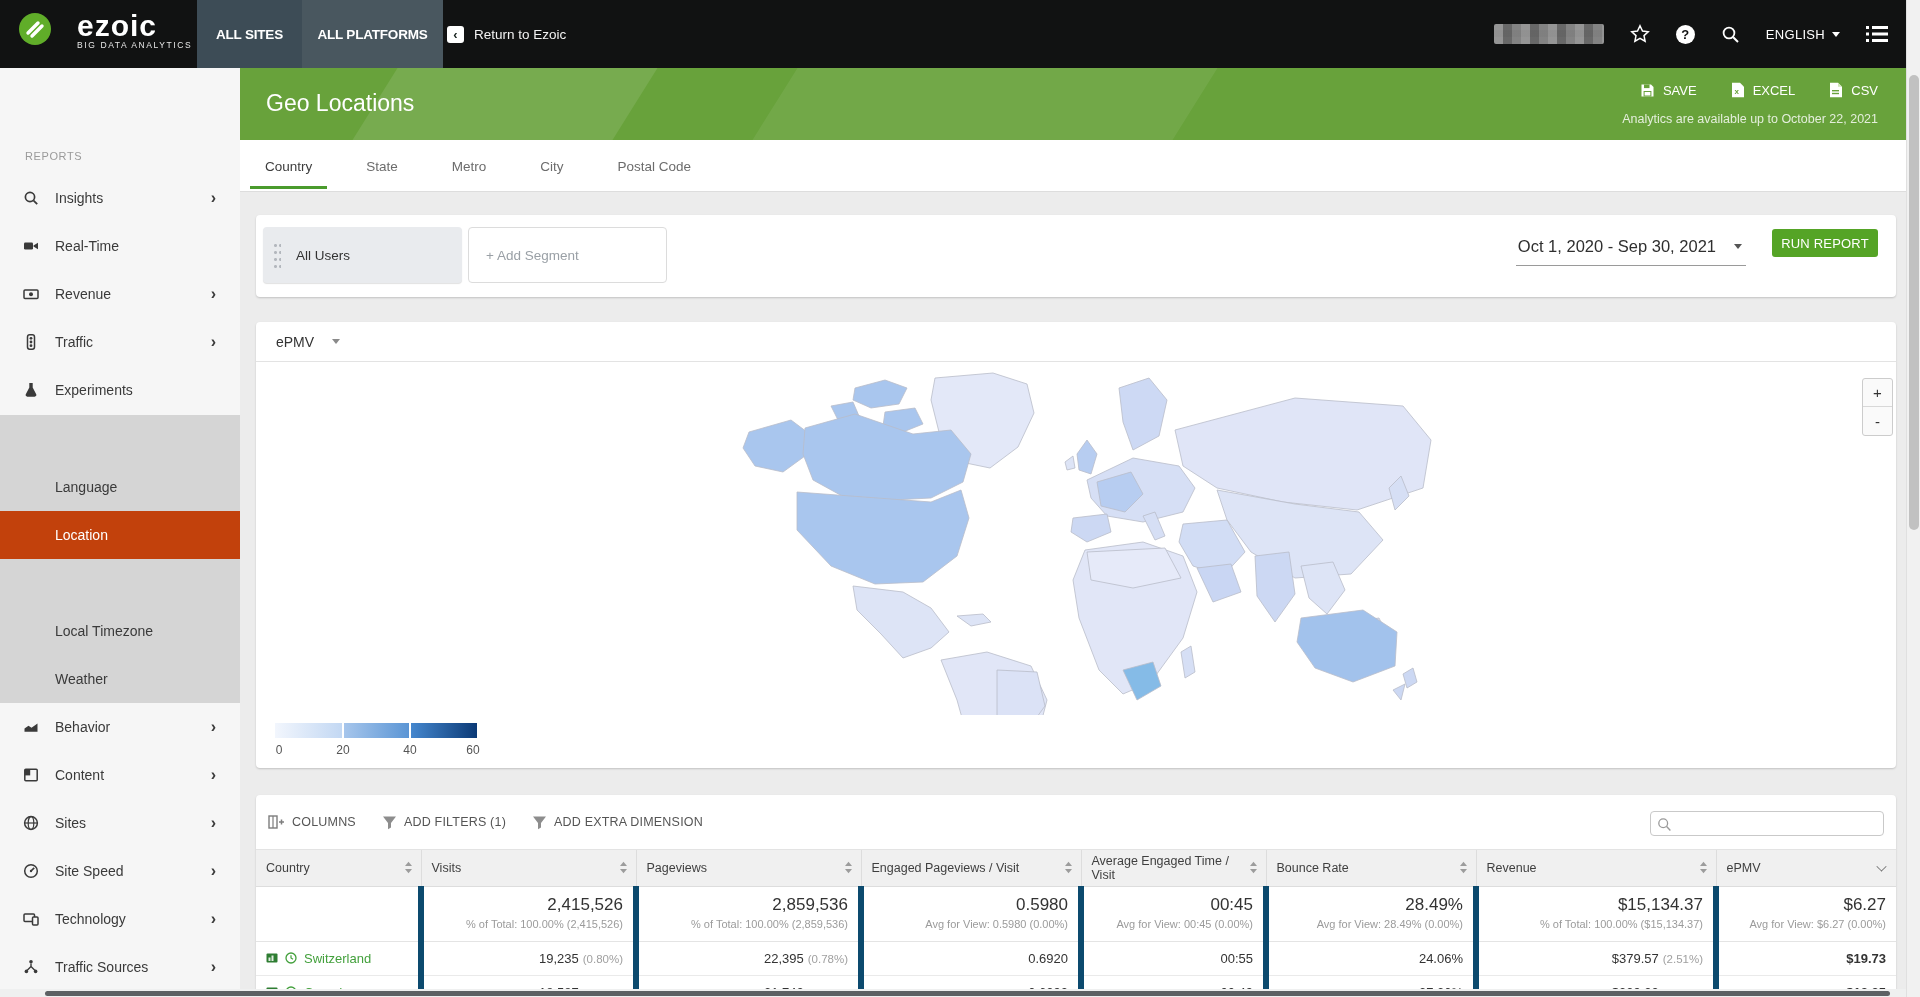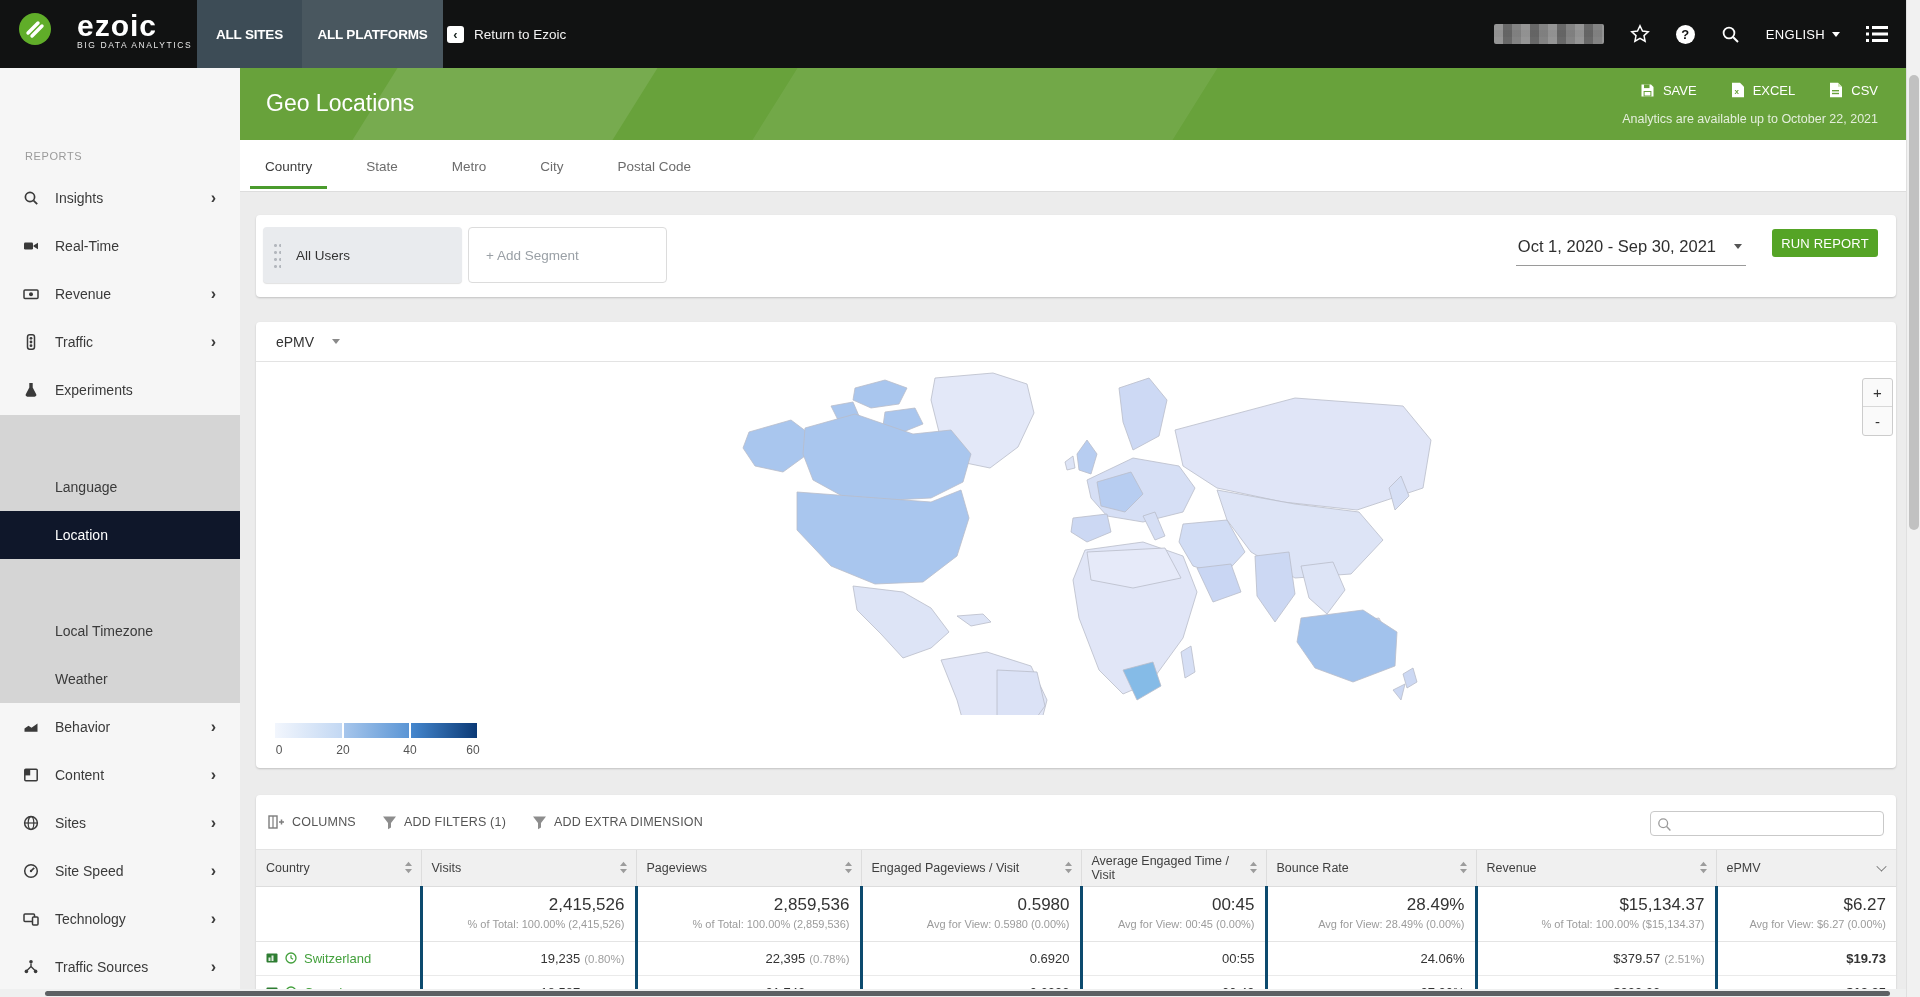--- a/index.html
+++ b/index.html
@@ -34,21 +34,21 @@
 
   
   .sidebar { position:absolute; left:0; top:68px; width:240px; height:929px; background:#f6f6f6; z-index:20; overflow:hidden; }
   .side-section { position:absolute; left:25px; top:82px; font-size:11px; letter-spacing:0.6px; color:#9a9a9a; }
   .nav-item { position:absolute; left:0; width:240px; height:48px; display:flex; align-items:center; cursor:pointer; }
   .nav-ico { position:absolute; left:23px; width:16px; height:16px; display:flex; }
   .nav-label { position:absolute; left:55px; font-size:14px; color:#3a3a3a; }
   .nav-chev { position:absolute; right:24px; color:#3a3a3a; font-size:16px; font-weight:bold; line-height:14px; }
   .nav-chev.down { transform:rotate(90deg); }
   .grp { background:#d5d5d5; }
-  .nav-item.active { background:#0f172a; }
+  .nav-item.active { background:#c2410c; }
   .nav-item.active .nav-label { color:#fff; }
 
   
   .content { position:absolute; left:240px; top:68px; width:1666px; height:929px; background:#ececec; overflow:hidden; }
   .page-header { position:absolute; left:0; top:0; width:1666px; height:72px; background:#68a23b; overflow:hidden; }
   .ph-stripe1 { position:absolute; left:120px; top:-40px; width:260px; height:200px; background:rgba(255,255,255,.10); transform:skewX(-32deg); }
   .ph-stripe2 { position:absolute; left:520px; top:-40px; width:420px; height:200px; background:rgba(255,255,255,.07); transform:skewX(-32deg); }
   .page-title { position:absolute; left:26px; top:22px; color:#fff; font-size:23px; font-weight:400; }
   .ph-actions { position:absolute; right:28px; top:14px; display:flex; gap:34px; align-items:center; }
   .ph-action { display:flex; gap:8px; align-items:center; color:#fff; font-size:13px; cursor:pointer; }
@@ -110,21 +110,21 @@
   .tbl-search input { position:absolute; left:26px; top:0; width:200px; height:23px; border:none; outline:none;
     font-family:inherit; font-size:13px; }
 
   table.data { position:absolute; left:0; top:55px; width:1640px; border-collapse:collapse; table-layout:fixed; }
   table.data th { background:#f0f0f0; height:36px; font-size:12.5px; font-weight:400; color:#3f3f3f;
     text-align:left; padding:0 10px; border-left:1px solid #ddd; border-bottom:1px solid #ddd; position:relative; cursor:pointer; }
   table.data th:first-child { border-left:none; }
   .sort-ico { position:absolute; right:8px; top:10px; }
   .chev-ico { position:absolute; right:10px; top:12px; width:9px; height:9px; border-right:1.6px solid #666;
     border-bottom:1.6px solid #666; transform:rotate(45deg) scale(.8); }
-  td { border-left:3px solid #0c4a6e; vertical-align:top; }
+  td { border-left:6px solid #0c4a6e; vertical-align:top; }
   td:first-child { border-left:none; }
   tr.totals td { height:55px; padding:8px 10px 0; text-align:right; border-bottom:1px solid #e4e4e4; }
   .tot-main { font-size:17px; color:#333; display:block; line-height:20px; }
   .tot-sub { font-size:11px; color:#9b9b9b; display:block; margin-top:3px; white-space:nowrap; }
   tr.datarow td { height:34px; padding:0 10px; font-size:13px; color:#333; text-align:right;
     border-bottom:1px solid #eaeaea; vertical-align:middle; }
   tr.datarow td.country-cell { text-align:left; }
   .country-wrap { display:flex; align-items:center; gap:7px; }
   .country-name { color:#43a03c; font-size:13px; cursor:pointer; }
   .pct { color:#a0a0a0; font-size:11.5px; margin-left:4px; }

